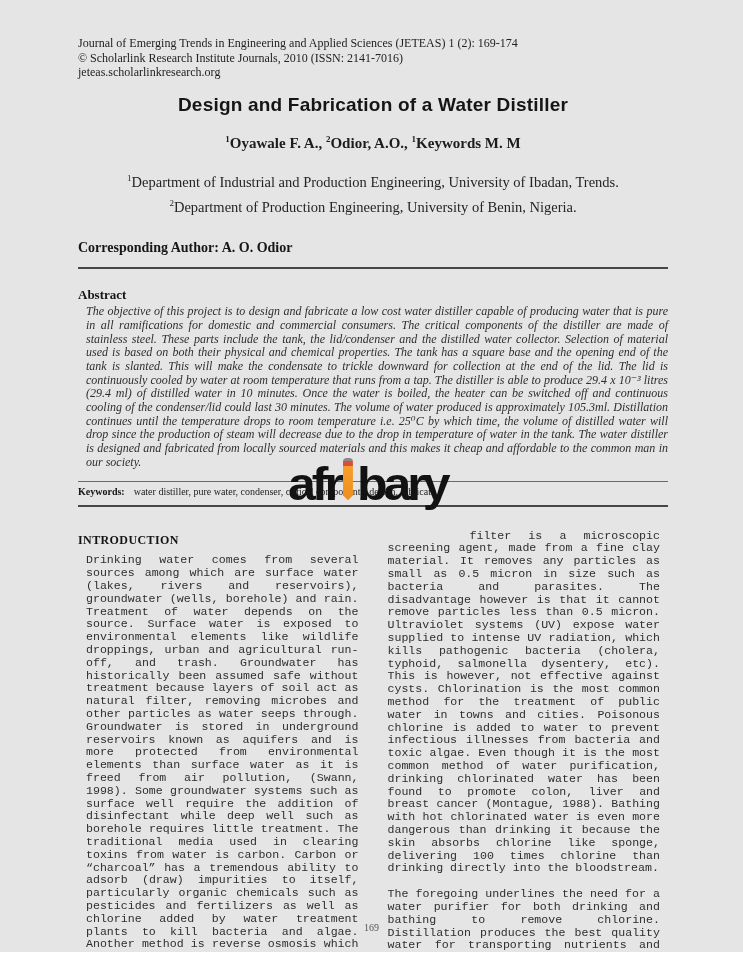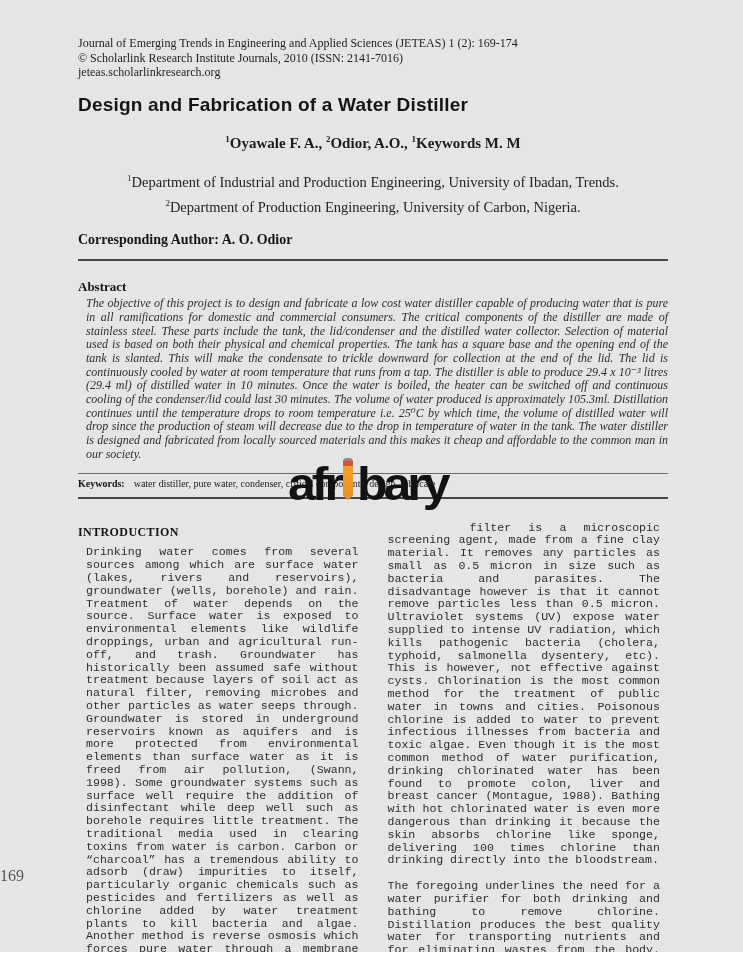--- a/index.html
+++ b/index.html
@@ -10,27 +10,27 @@
     background:#e5e5e5;
     box-sizing:border-box;
     padding:36px 75px 0 78px;
     font-family:"Liberation Serif","DejaVu Serif",serif;
     color:#2a2a2a;
     overflow:hidden;
   }
   .masthead { font-size:12px; line-height:14.5px; color:#222; }
   .title {
     font-family:"Liberation Sans","DejaVu Sans",sans-serif;
-    font-size:19px; font-weight:bold; text-align:left;
+    font-size:19px; font-weight:bold; text-align:center;
     margin:14px 0 0 0; color:#151515; letter-spacing:0.2px;
   }
   .authors { text-align:center; font-weight:bold; font-size:15px; margin-top:18px; color:#1c1c1c; }
   .authors sup, .affil sup { font-size:9px; }
   .affils { margin-top:16px; text-align:center; font-size:14.5px; line-height:21.5px; color:#242424; }
-  .corresponding { font-weight:bold; font-size:14px; margin-top:14px; color:#161616; }
+  .corresponding { font-weight:bold; font-size:14px; margin-top:22px; color:#161616; }
   .rule-thick  { border-top:2px solid #474747; margin-top:11px; }
   .rule-thin   { border-top:1px solid #6a6a6a; margin-top:11px; }
   .rule-thick2 { border-top:2px solid #474747; margin-top:8px; }
   .abstract-heading { font-weight:bold; font-size:13px; margin-top:18px; color:#141414; }
   .abstract-body {
     margin:2px 0 0 8px; font-style:italic; font-size:12px; line-height:13.7px;
     text-align:justify; color:#2e2e2e;
   }
   .keywords { font-size:10px; margin-top:4px; color:#222; }
   .keywords .kw-label { font-weight:bold; color:#141414; }
@@ -59,42 +59,42 @@
     width:10px; height:46px;
     margin:0 4px 0 3px;
     background:linear-gradient(180deg,
       #8a8a8a 0%, #8a8a8a 8%,
       #d94f3a 8%, #d94f3a 20%,
       #f5a02a 20%, #ef8d1e 100%);
     border-radius:4px 4px 0 0;
     clip-path:polygon(0 0,100% 0,100% 88%,50% 100%,0 88%);
   }
   .page-number {
-    position:absolute; top:867px; left:0; right:0;
-    text-align:left; font-size:16px; color:#555;
+    position:absolute; top:922px; left:0; right:0;
+    text-align:center; font-size:10px; color:#555;
   }
 </style>
 </head>
 <body>
 
 <div class="page">
 
   <div class="masthead">
     <div>Journal of Emerging Trends in Engineering and Applied Sciences (JETEAS) 1 (2): 169-174</div>
     <div>© Scholarlink Research Institute Journals, 2010 (ISSN: 2141-7016)</div>
     <div>jeteas.scholarlinkresearch.org</div>
   </div>
 
   <h1 class="title">Design and Fabrication of a Water Distiller</h1>
 
   <div class="authors"><sup>1</sup><span>Oyawale F. A., </span><sup>2</sup><span>Odior, A.O., </span><sup>1</sup><span>Keywords M. M</span></div>
 
   <div class="affils">
     <div class="affil"><sup>1</sup><span>Department of Industrial and Production Engineering, University of Ibadan,  Trends.</span></div>
-    <div class="affil"><sup>2</sup><span>Department of Production Engineering, University of Carbon, Nigeria.</span></div>
+    <div class="affil"><sup>2</sup><span>Department of Production Engineering, University of Benin, Nigeria.</span></div>
   </div>
 
   <div class="corresponding">Corresponding Author: A. O. Odior</div>
 
   <div class="rule-thick"></div>
 
   <div class="abstract-heading">Abstract</div>
   <p class="abstract-body">The objective of this project is to design and fabricate a low cost water distiller capable of producing water that is pure in all ramifications for domestic and commercial consumers. The critical components of the distiller are made of stainless steel.  These parts include the tank, the lid/condenser and the distilled water collector.  Selection of material used is based on both their physical and chemical properties.  The tank has a square base and the opening end of the tank is slanted.  This will make the condensate to trickle downward for collection at the end of the lid. The lid is continuously cooled by water at room temperature that runs from a tap. The distiller is able to produce 29.4 x 10⁻³ litres (29.4 ml) of distilled water in 10 minutes.  Once the water is boiled, the heater can be switched off and continuous cooling of the condenser/lid could last 30 minutes. The volume of water produced is approximately 105.3ml. Distillation continues until the temperature drops to room temperature i.e. 25⁰C by which time, the volume of distilled water will drop since the production of steam will decrease due to the drop in temperature of water in the tank. The water distiller is designed and fabricated from locally sourced materials and this makes it cheap and affordable to the common man in our society.</p>
 
   <div class="rule-thin"></div>

